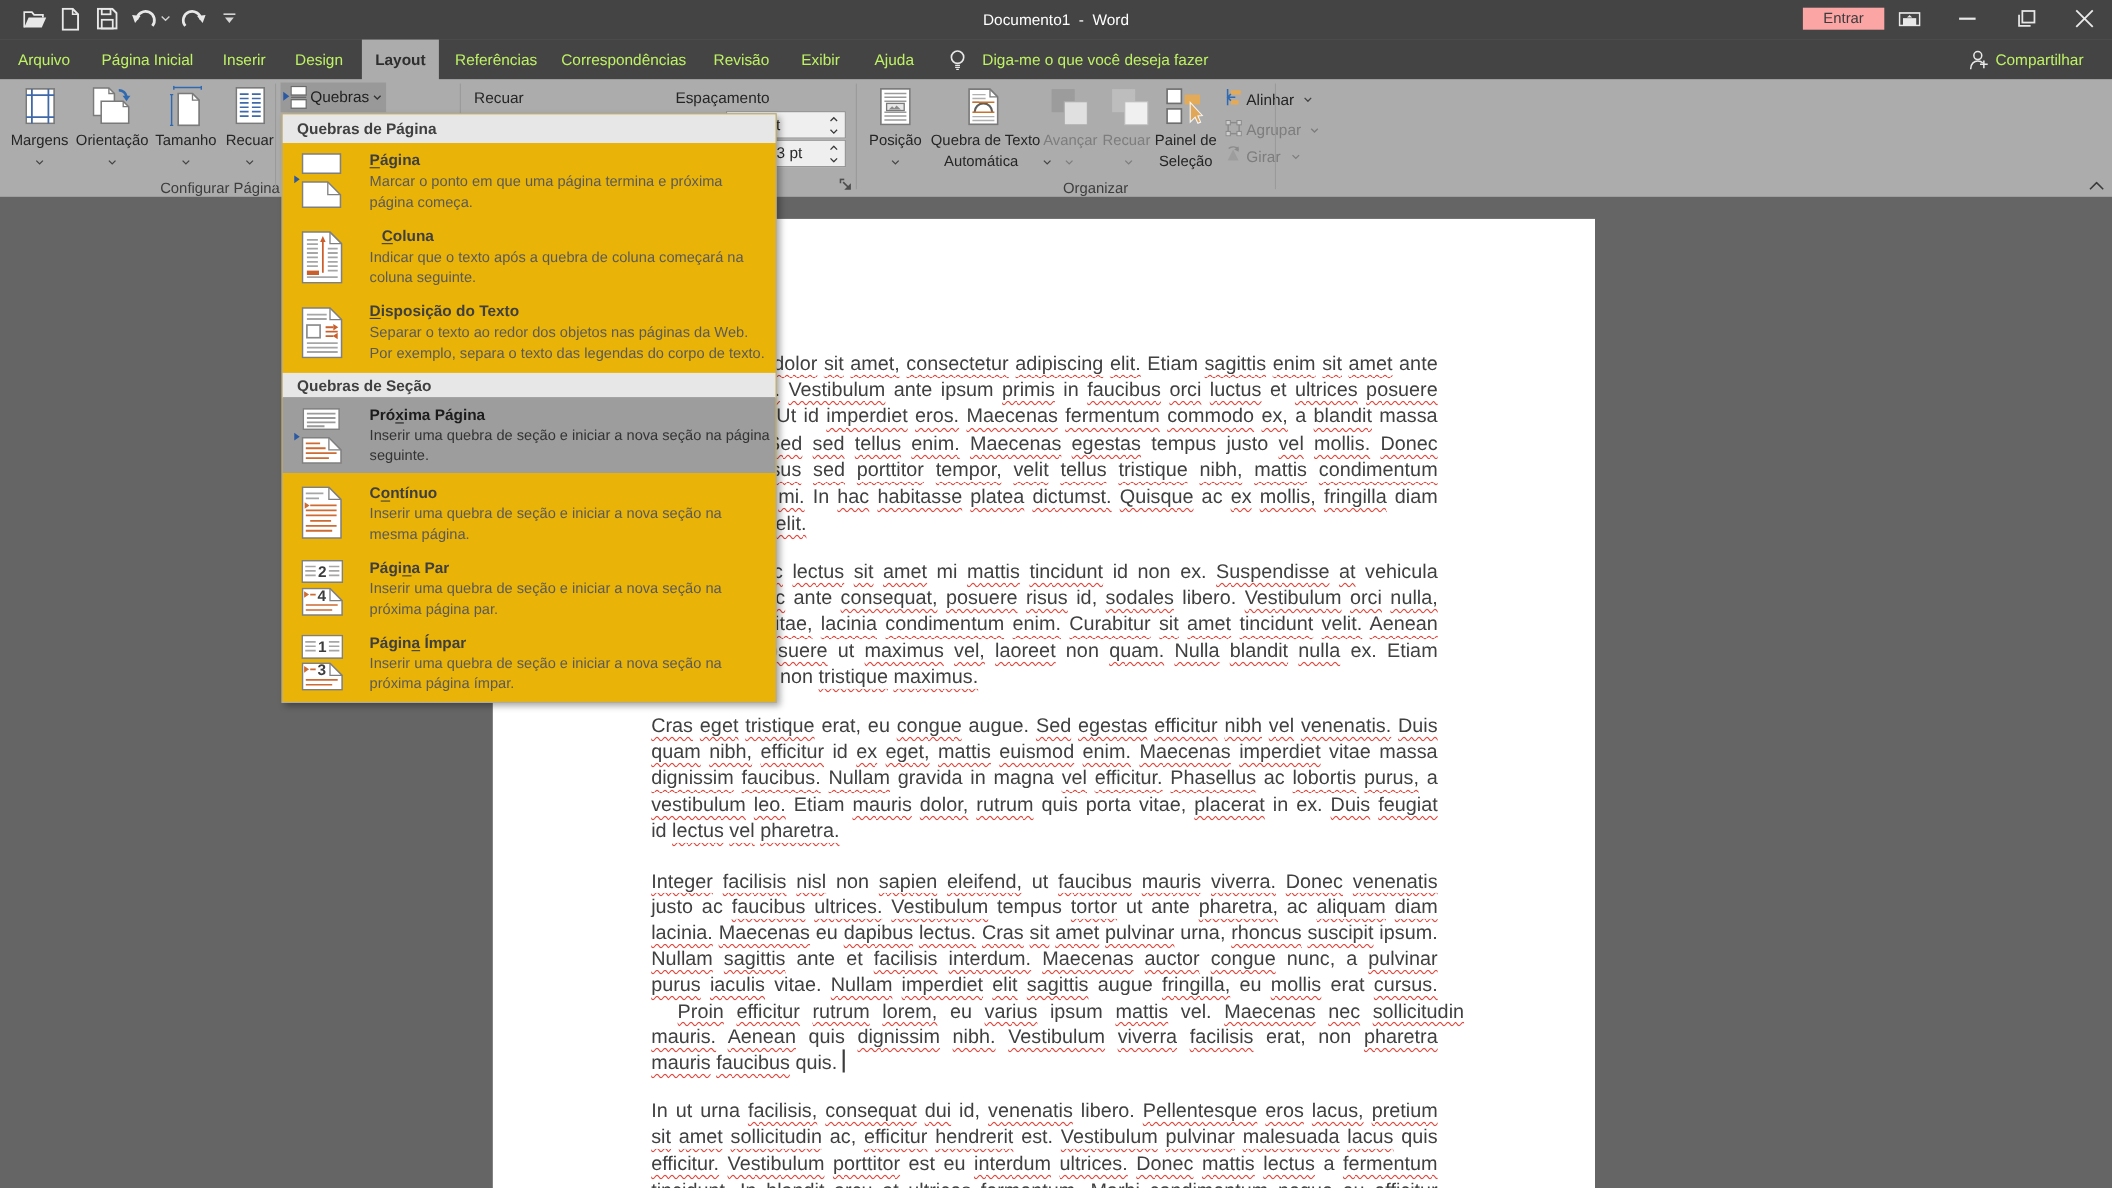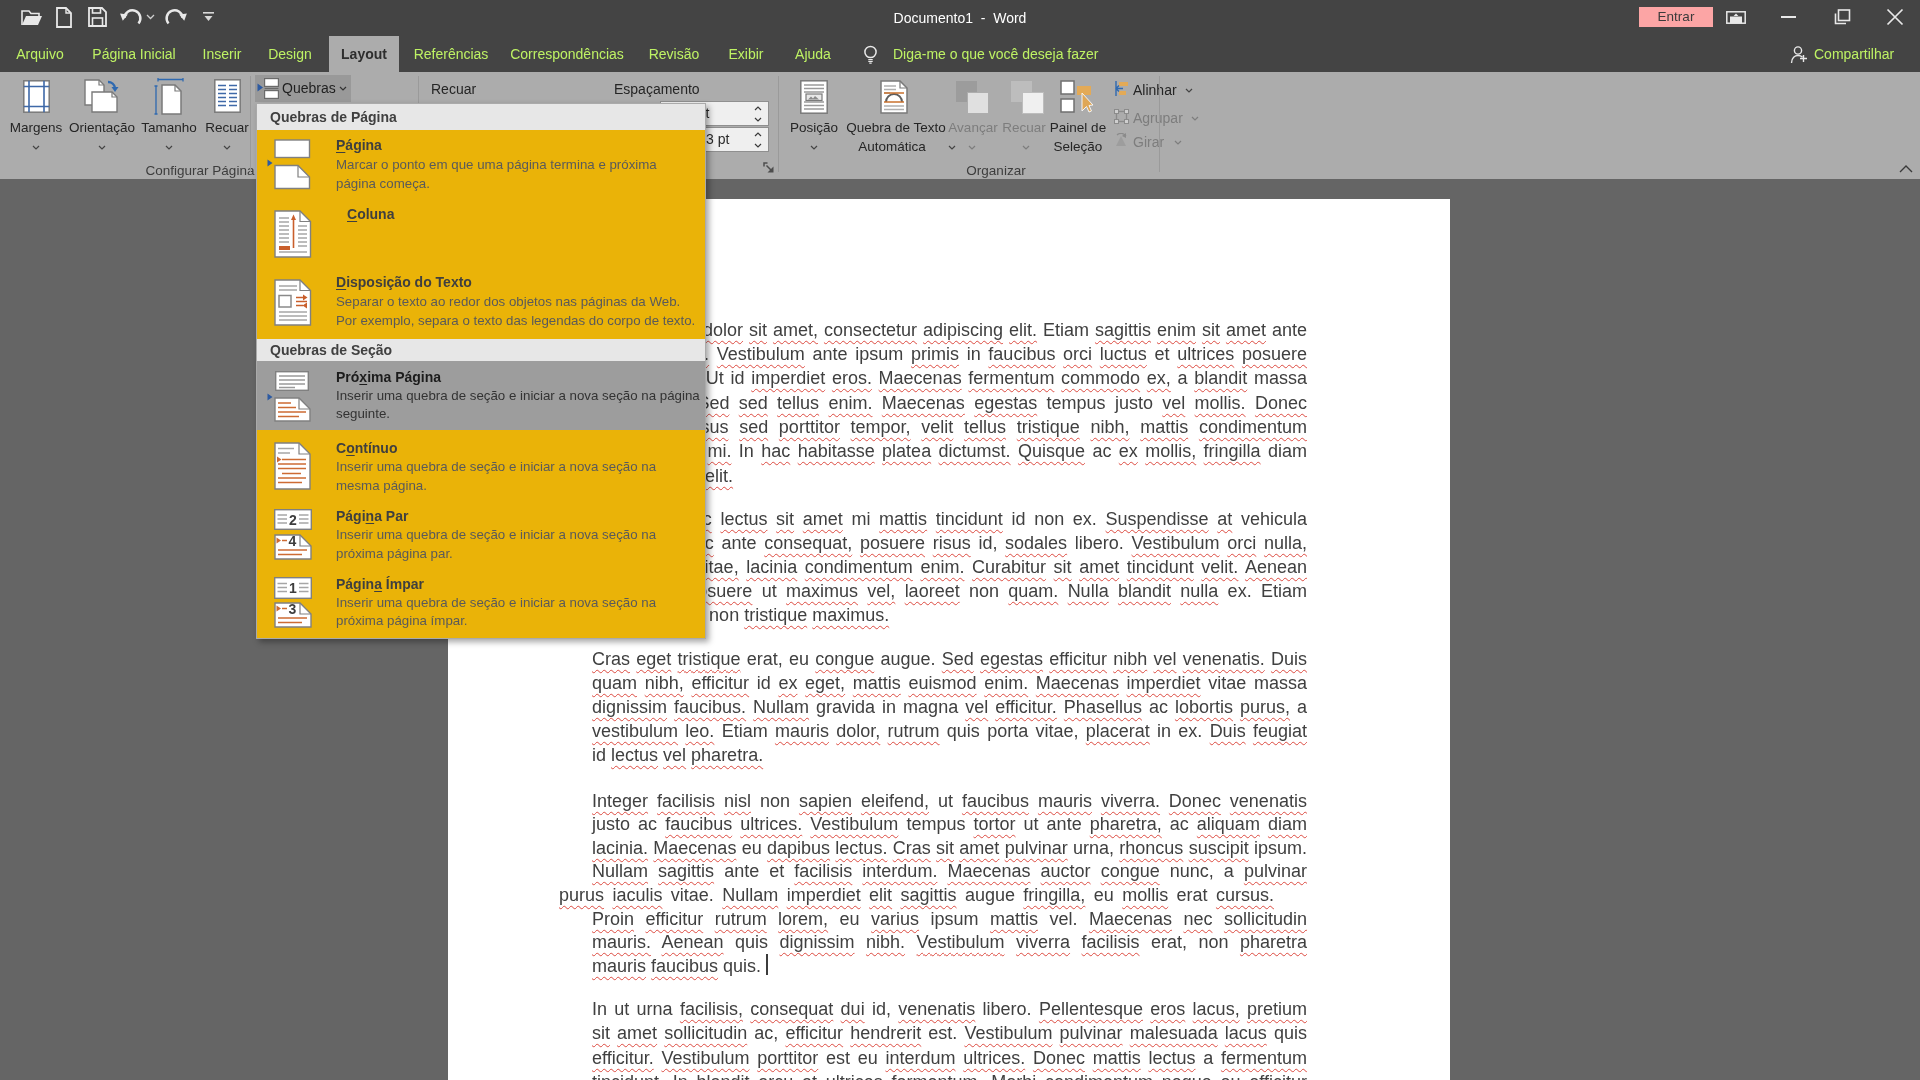--- a/index.html
+++ b/index.html
@@ -315,22 +315,22 @@
     <div class="dl" style="left:592px;top:647.1px;width:715px;"><span class="m">Cras</span> <span class="m">eget</span> <span class="m">tristique</span> erat, eu <span class="m">congue</span> augue. <span class="m">Sed</span> <span class="m">egestas</span> <span class="m">efficitur</span> <span class="m">nibh</span> <span class="m">vel</span> <span class="m">venenatis.</span> <span class="m">Duis</span></div>
     <div class="dl" style="left:592px;top:671.1px;width:715px;"><span class="m">quam</span> <span class="m">nibh,</span> <span class="m">efficitur</span> id <span class="m">ex</span> <span class="m">eget,</span> <span class="m">mattis</span> <span class="m">euismod</span> <span class="m">enim.</span> <span class="m">Maecenas</span> <span class="m">imperdiet</span> vitae massa</div>
     <div class="dl" style="left:592px;top:695.1px;width:715px;"><span class="m">dignissim</span> <span class="m">faucibus.</span> <span class="m">Nullam</span> gravida in magna <span class="m">vel</span> <span class="m">efficitur.</span> <span class="m">Phasellus</span> ac <span class="m">lobortis</span> <span class="m">purus,</span> a</div>
     <div class="dl" style="left:592px;top:719.1px;width:715px;"><span class="m">vestibulum</span> <span class="m">leo.</span> Etiam <span class="m">mauris</span> <span class="m">dolor,</span> <span class="m">rutrum</span> quis porta vitae, <span class="m">placerat</span> in ex. <span class="m">Duis</span> <span class="m">feugiat</span></div>
     <div class="dl last" style="left:592px;top:743.1px;width:715px;">id <span class="m">lectus</span> <span class="m">vel</span> <span class="m">pharetra.</span></div>
 
     <div class="dl" style="left:592px;top:788.6px;width:715px;"><span class="m">Integer</span> <span class="m">facilisis</span> <span class="m">nisl</span> non <span class="m">sapien</span> <span class="m">eleifend,</span> ut <span class="m">faucibus</span> <span class="m">mauris</span> <span class="m">viverra.</span> <span class="m">Donec</span> <span class="m">venenatis</span></div>
     <div class="dl" style="left:592px;top:812.2px;width:715px;">justo ac <span class="m">faucibus</span> <span class="m">ultrices.</span> <span class="m">Vestibulum</span> tempus <span class="m">tortor</span> ut ante <span class="m">pharetra,</span> ac <span class="m">aliquam</span> <span class="m">diam</span></div>
     <div class="dl" style="left:592px;top:835.8px;width:715px;"><span class="m">lacinia.</span> <span class="m">Maecenas</span> eu <span class="m">dapibus</span> <span class="m">lectus.</span> <span class="m">Cras</span> <span class="m">sit</span> <span class="m">amet</span> <span class="m">pulvinar</span> urna, <span class="m">rhoncus</span> <span class="m">suscipit</span> ipsum.</div>
     <div class="dl" style="left:592px;top:859.4px;width:715px;"><span class="m">Nullam</span> <span class="m">sagittis</span> ante et <span class="m">facilisis</span> <span class="m">interdum.</span> <span class="m">Maecenas</span> <span class="m">auctor</span> <span class="m">congue</span> nunc, a <span class="m">pulvinar</span></div>
-    <div class="dl" style="left:559px;top:883px;width:715px;"><span class="m">purus</span> <span class="m">iaculis</span> vitae. <span class="m">Nullam</span> <span class="m">imperdiet</span> <span class="m">elit</span> <span class="m">sagittis</span> augue <span class="m">fringilla,</span> eu <span class="m">mollis</span> erat <span class="m">cursus.</span></div>
-    <div class="dl" style="left:592px;top:906.6px;width:715px;"><span class="m">Proin</span> <span class="m">efficitur</span> <span class="m">rutrum</span> <span class="m">lorem,</span> eu <span class="m">varius</span> ipsum <span class="m">mattis</span> vel. <span class="m">Maecenas</span> <span class="m">nec</span> <span class="m">sollicitudin</span></div>
+    <div class="dl" style="left:592px;top:883px;width:715px;"><span class="m">purus</span> <span class="m">iaculis</span> vitae. <span class="m">Nullam</span> <span class="m">imperdiet</span> <span class="m">elit</span> <span class="m">sagittis</span> augue <span class="m">fringilla,</span> eu <span class="m">mollis</span> erat <span class="m">cursus.</span></div>
+    <div class="dl" style="left:616px;top:906.6px;width:715px;"><span class="m">Proin</span> <span class="m">efficitur</span> <span class="m">rutrum</span> <span class="m">lorem,</span> eu <span class="m">varius</span> ipsum <span class="m">mattis</span> vel. <span class="m">Maecenas</span> <span class="m">nec</span> <span class="m">sollicitudin</span></div>
     <div class="dl" style="left:592px;top:930.2px;width:715px;"><span class="m">mauris.</span> <span class="m">Aenean</span> quis <span class="m">dignissim</span> <span class="m">nibh.</span> <span class="m">Vestibulum</span> <span class="m">viverra</span> <span class="m">facilisis</span> erat, non <span class="m">pharetra</span></div>
     <div class="dl last" style="left:592px;top:953.8px;width:715px;"><span class="m">mauris</span> <span class="m">faucibus</span> quis.</div>
     <div class="abs" style="left:766px;top:954px;width:1.5px;height:21px;background:#3c3c3c;"></div>
 
     <div class="dl" style="left:592px;top:997.1px;width:715px;">In ut urna <span class="m">facilisis,</span> <span class="m">consequat</span> <span class="m">dui</span> id, <span class="m">venenatis</span> libero. <span class="m">Pellentesque</span> <span class="m">eros</span> <span class="m">lacus,</span> <span class="m">pretium</span></div>
     <div class="dl" style="left:592px;top:1021.3px;width:715px;"><span class="m">sit</span> <span class="m">amet</span> <span class="m">sollicitudin</span> ac, <span class="m">efficitur</span> <span class="m">hendrerit</span> est. <span class="m">Vestibulum</span> <span class="m">pulvinar</span> <span class="m">malesuada</span> <span class="m">lacus</span> quis</div>
     <div class="dl" style="left:592px;top:1045.5px;width:715px;"><span class="m">efficitur.</span> <span class="m">Vestibulum</span> <span class="m">porttitor</span> est eu <span class="m">interdum</span> <span class="m">ultrices.</span> <span class="m">Donec</span> <span class="m">mattis</span> <span class="m">lectus</span> a <span class="m">fermentum</span></div>
     <div class="dl" style="left:592px;top:1069.7px;width:715px;">tincidunt. In blandit arcu at ultrices fermentum. Morbi condimentum neque eu efficitur</div>
   </div>
   <div id="menu" class="abs">
@@ -352,20 +352,21 @@
       <path d="M26 1 L26 11.5 L36.5 11.5" fill="none" stroke="#808080" stroke-width="1.2"></path>
       <g stroke="#a6a6a6" stroke-width="1.6">
         <path d="M5 8 L15 8 M5 12 L15 12 M5 16 L15 16 M5 20 L15 20 M5 24 L15 24 M5 28 L15 28 M5 32 L15 32"></path>
         <path d="M24 16 L33 16 M24 20 L33 20 M24 24 L33 24 M24 28 L33 28 M24 32 L33 32 M24 36 L33 36 M5 42 L33 42"></path>
       </g>
       <path d="M19.5 38 L19.5 9" fill="none" stroke="#c95f2c" stroke-width="1.6"></path>
       <path d="M17 10 L22 10 L19.5 4.5 Z" fill="#c95f2c"></path>
       <rect x="5" y="36" width="11" height="4" fill="#c95f2c"></rect>
     </svg>
     <div class="mtitle" style="top:101.7px;margin-left:11px;"><span class="u">C</span>oluna</div>
+    <div class="mdesc" style="top:120.7px;">Indicar que o texto após a quebra de coluna começará na<br>coluna seguinte.</div>
 
     <svg class="micon" style="top:174.5px;left:16.5px" width="38" height="47" viewBox="0 0 38 47">
       <path d="M1 1 L26 1 L36.5 11.5 L36.5 46 L1 46 Z" fill="#ffffff" stroke="#808080" stroke-width="1.4"></path>
       <path d="M26 1 L26 11.5 L36.5 11.5" fill="none" stroke="#808080" stroke-width="1.2"></path>
       <g stroke="#a6a6a6" stroke-width="1.6">
         <path d="M5 7 L23 7 M5 11 L23 11"></path>
         <path d="M5 33 L33 33 M5 37 L33 37 M5 41 L33 41"></path>
       </g>
       <rect x="5" y="16.5" width="12" height="11.5" fill="#ffffff" stroke="#8a8a8a" stroke-width="1.5"></rect>
       <g stroke="#c95f2c" stroke-width="1.6">

